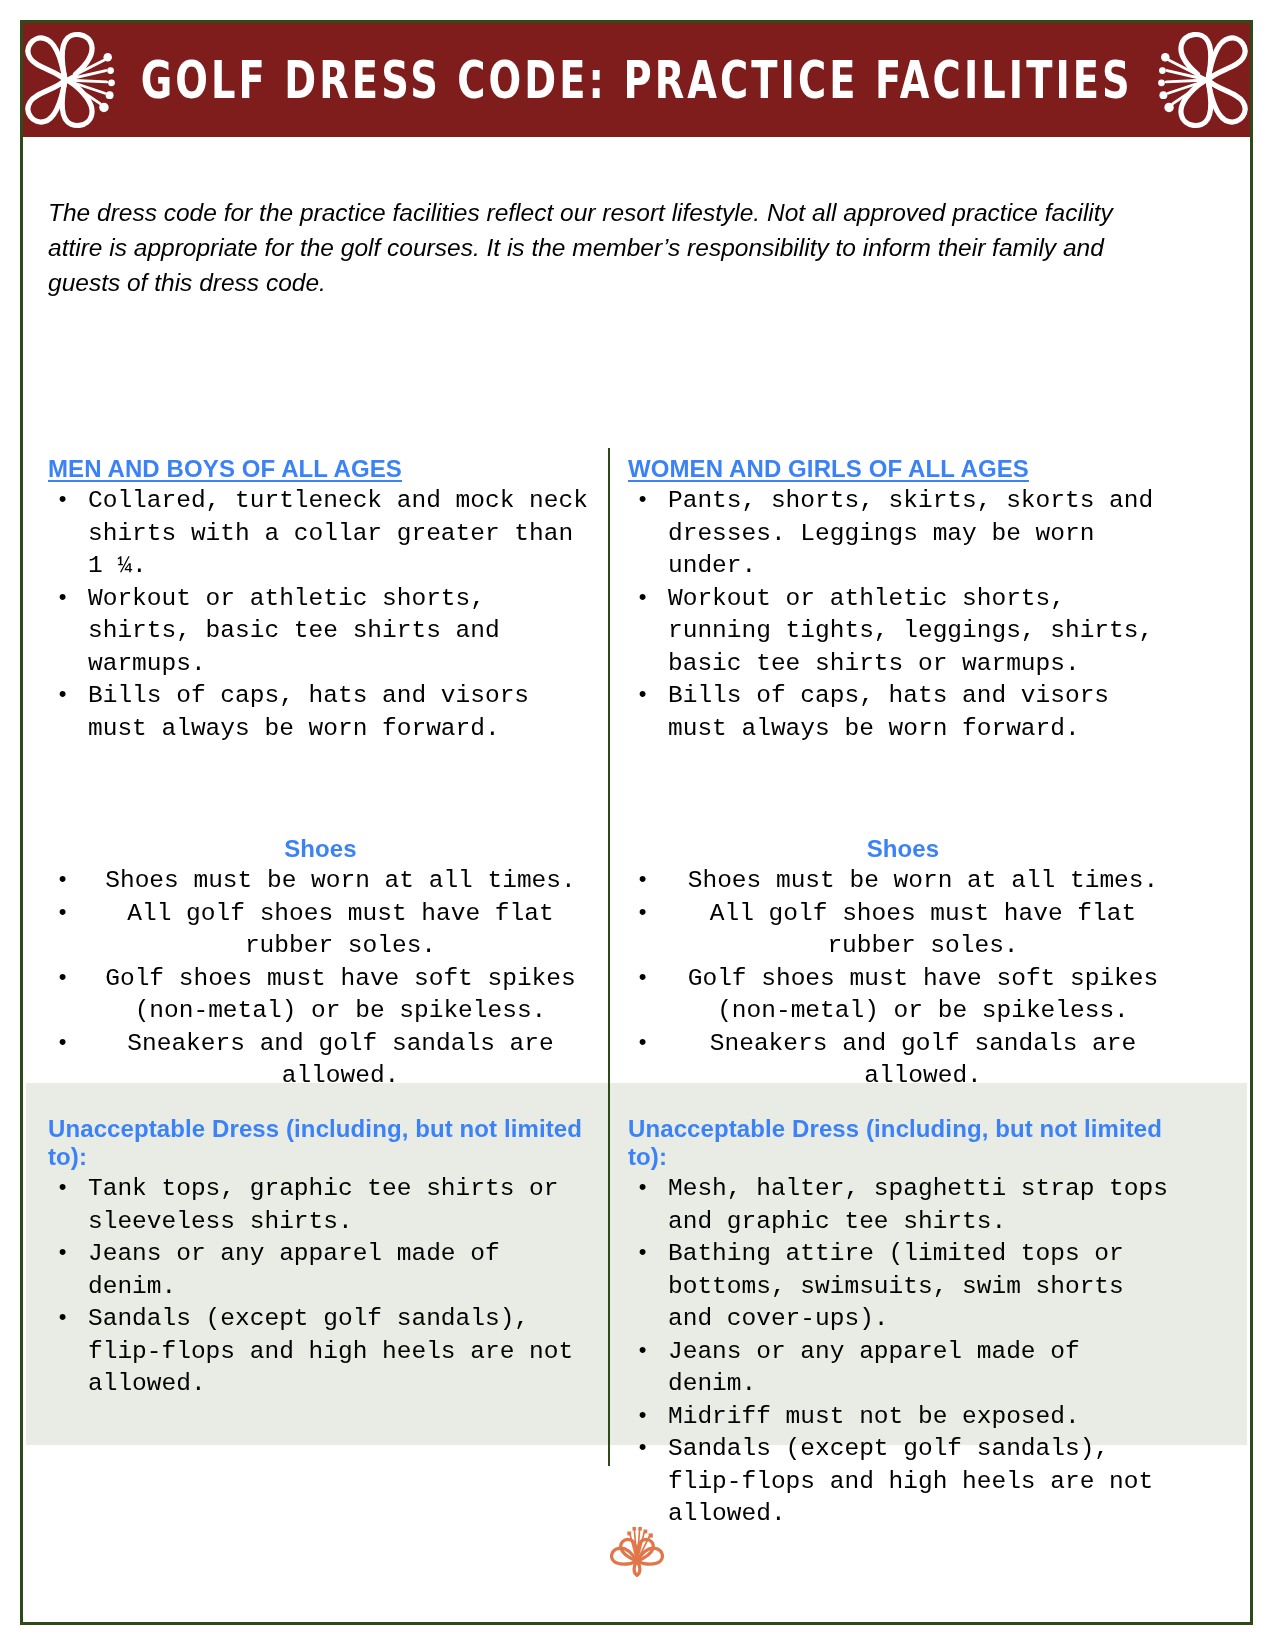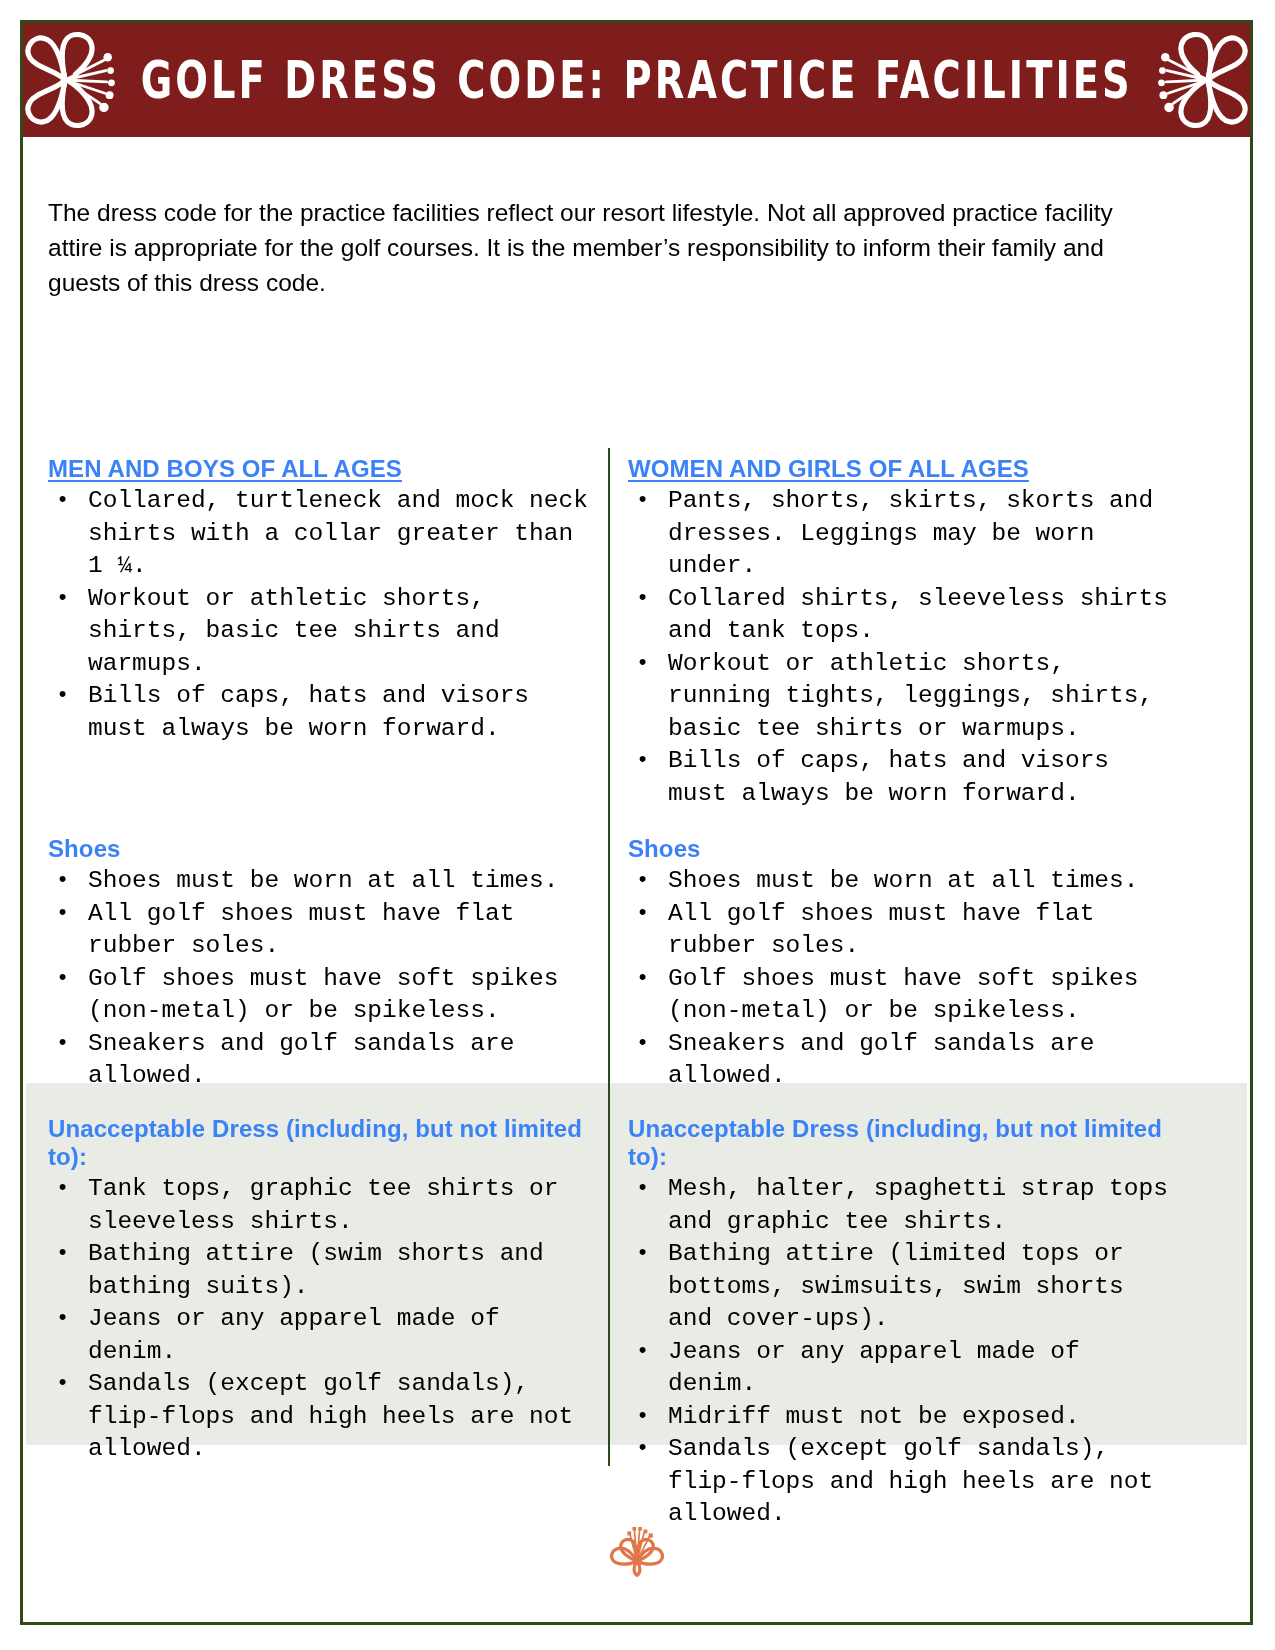--- a/index.html
+++ b/index.html
@@ -69,21 +69,21 @@
 
   .intro {
     position: absolute;
     left: 25px;
     top: 58px;
     width: 1120px;
     font-size: 24.5px;
     line-height: 35px;
     color: #000;
   }
-  .intro p { margin: 0; }
+  .intro p { margin: 0; font-style: italic; }
   .intro p.second { margin-top: 35px; }
 
   
   .shade {
     position: absolute;
     left: 3px;
     right: 3px;
     top: 946px;
     height: 362px;
     background: #e8ece4;
@@ -137,21 +137,21 @@
     left: 8px;
     top: 0;
     font-size: 22px;
     line-height: 32.5px;
     color: #000;
   }
 
   
   .blk { position: absolute; width: 100%; }
   .blk-group1 { top: 318px; }
-  .blk-shoes  { top: 698px; }
+  .blk-shoes  { top: 698px; text-align: center; }
   .blk-unacc  { top: 978px; }
 
   .sec-heading + ul.bullets { margin-top: 2px; }
 
   
   .footer {
     position: absolute;
     left: 0;
     right: 0;
     bottom: 44px;
@@ -249,35 +249,33 @@
           <li>All golf shoes must have flat rubber soles.</li>
           <li>Golf shoes must have soft spikes (non-metal) or be spikeless.</li>
           <li>Sneakers and golf sandals are allowed.</li>
         </ul>
       </div>
 
       <div class="blk blk-unacc">
         <div class="sec-heading">Unacceptable Dress (including, but not limited to):</div>
         <ul class="bullets">
           <li>Tank tops, graphic tee shirts or sleeveless shirts.</li>
-          <li>Bathing attire (swim shorts and bathing suits).</li>
           <li>Jeans or any apparel made of denim.</li>
           <li>Sandals (except golf sandals), flip-flops and high heels are not allowed.</li>
         </ul>
       </div>
 
     </div>
 
     <div class="col right">
 
       <div class="blk blk-group1">
         <div class="sec-heading underline">WOMEN AND GIRLS OF ALL AGES</div>
         <ul class="bullets">
           <li>Pants, shorts, skirts, skorts and dresses. Leggings may be worn under.</li>
-          <li>Collared shirts, sleeveless shirts and tank tops.</li>
           <li>Workout or athletic shorts, running tights, leggings, shirts, basic tee shirts or warmups.</li>
           <li>Bills of caps, hats and visors must always be worn forward.</li>
         </ul>
       </div>
 
       <div class="blk blk-shoes">
         <div class="sec-heading">Shoes</div>
         <ul class="bullets">
           <li>Shoes must be worn at all times.</li>
           <li>All golf shoes must have flat rubber soles.</li>

